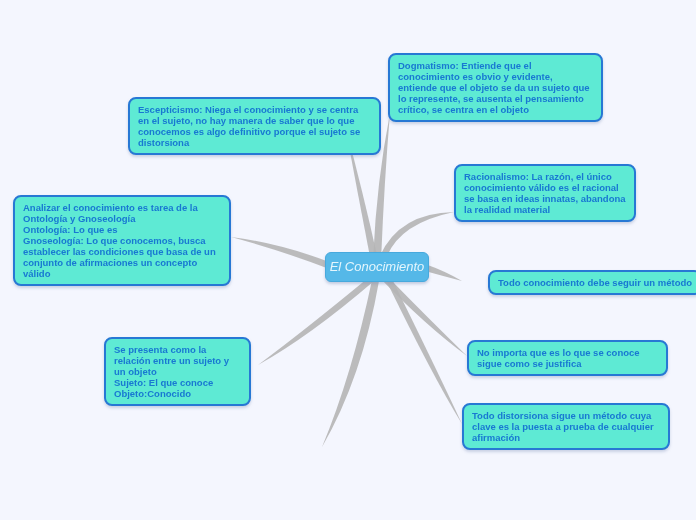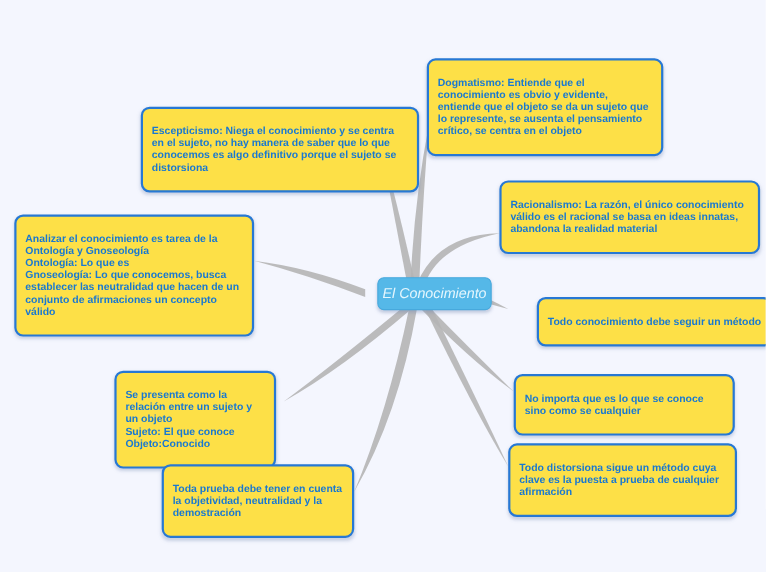--- a/index.html
+++ b/index.html
@@ -7,24 +7,24 @@
     position:relative;
     width:696px; height:520px;
     background:#f4f6fe;
     overflow:hidden;
     font-family:"Liberation Sans", sans-serif;
   }
   svg.branches { position:absolute; left:0; top:0; z-index:0; }
   .node {
     position:absolute; z-index:2;
     box-sizing:border-box;
-    background:#fde047;
+    background:#5eead4;
     border:2px solid #2778d4;
     border-radius:8px;
-    padding:15px 8px;
+    padding:5px 8px;
     color:#1878d2;
     font-weight:bold;
     font-size:9.5px;
     line-height:1.16;
     white-space:pre-line;
     box-shadow:0 2px 3px rgba(120,140,180,0.35);
     cursor:pointer;
   }
   .node.single { white-space:nowrap; }
   .node.center {
@@ -36,28 +36,28 @@
     font-style:italic;
     font-weight:normal;
     font-size:13px;
     display:flex; align-items:center; justify-content:center;
     white-space:nowrap;
     box-shadow:0 2px 3px rgba(120,140,180,0.4);
     padding:0;
   }
   #n-dogmatismo   { left:388px; top:53px;  width:215px; }
   #n-escepticismo { left:128px; top:97px;  width:253px; }
-  #n-racionalismo { left:454px; top:164px; width:237px; }
+  #n-racionalismo { left:454px; top:164px; width:182px; }
   #n-analizar     { left:13px;  top:195px; width:218px; }
   #n-metodo       { left:488px; top:270px; }
   #n-sepresenta   { left:104px; top:337px; width:147px; }
   #n-noimporta    { left:467px; top:340px; width:201px; }
   #n-todaprueba   { left:147px; top:422px; width:175px; }
   #n-todosigue    { left:462px; top:403px; width:208px; }
-  #n-center       { left:343px; top:252px; }
+  #n-center       { left:325px; top:252px; }
 </style>
 </head>
 <body>
 
 <div class="canvas">
 
   <svg class="branches" width="696" height="520" viewBox="0 0 696 520">
     <g fill="#b5b5b5" fill-opacity="0.9">
       <path d="M373,262 Q376,185 390,113 Q384,185 381,262 Z"></path>
       <path d="M371,262 Q358,195 345,125 Q364,196 378,260 Z"></path>
@@ -72,29 +72,28 @@
   </svg>
 
   <div class="node" id="n-dogmatismo">Dogmatismo: Entiende que el conocimiento es obvio y evidente, entiende que el objeto se da un sujeto que lo represente, se ausenta el pensamiento crítico, se centra en el objeto</div>
 
   <div class="node" id="n-escepticismo">Escepticismo: Niega el conocimiento y se centra en el sujeto, no hay manera de saber que lo que conocemos es algo definitivo porque el sujeto se distorsiona</div>
 
   <div class="node" id="n-racionalismo">Racionalismo: La razón, el único conocimiento válido es el racional se basa en ideas innatas, abandona la realidad material</div>
 
   <div class="node" id="n-analizar">Analizar el conocimiento es tarea de la Ontología y Gnoseología
 Ontología: Lo que es
-Gnoseología: Lo que conocemos, busca establecer las neutralidad que hacen de un conjunto de afirmaciones un concepto válido</div>
+Gnoseología: Lo que conocemos, busca establecer las condiciones que basa de un conjunto de afirmaciones un concepto válido</div>
 
   <div class="node single" id="n-metodo">Todo conocimiento debe seguir un método</div>
 
   <div class="node" id="n-sepresenta">Se presenta como la relación entre un sujeto y un objeto
 Sujeto: El que conoce
 Objeto:Conocido</div>
 
-  <div class="node" id="n-noimporta">No importa que es lo que se conoce sino como se cualquier</div>
+  <div class="node" id="n-noimporta">No importa que es lo que se conoce sigue como se justifica</div>
 
-  <div class="node" id="n-todaprueba">Toda prueba debe tener en cuenta la objetividad, neutralidad y la demostración</div>
 
   <div class="node" id="n-todosigue">Todo distorsiona sigue un método cuya clave es la puesta a prueba de cualquier afirmación</div>
 
   <div class="node center" id="n-center">El Conocimiento</div>
 
 </div>
 
 </body></html>

